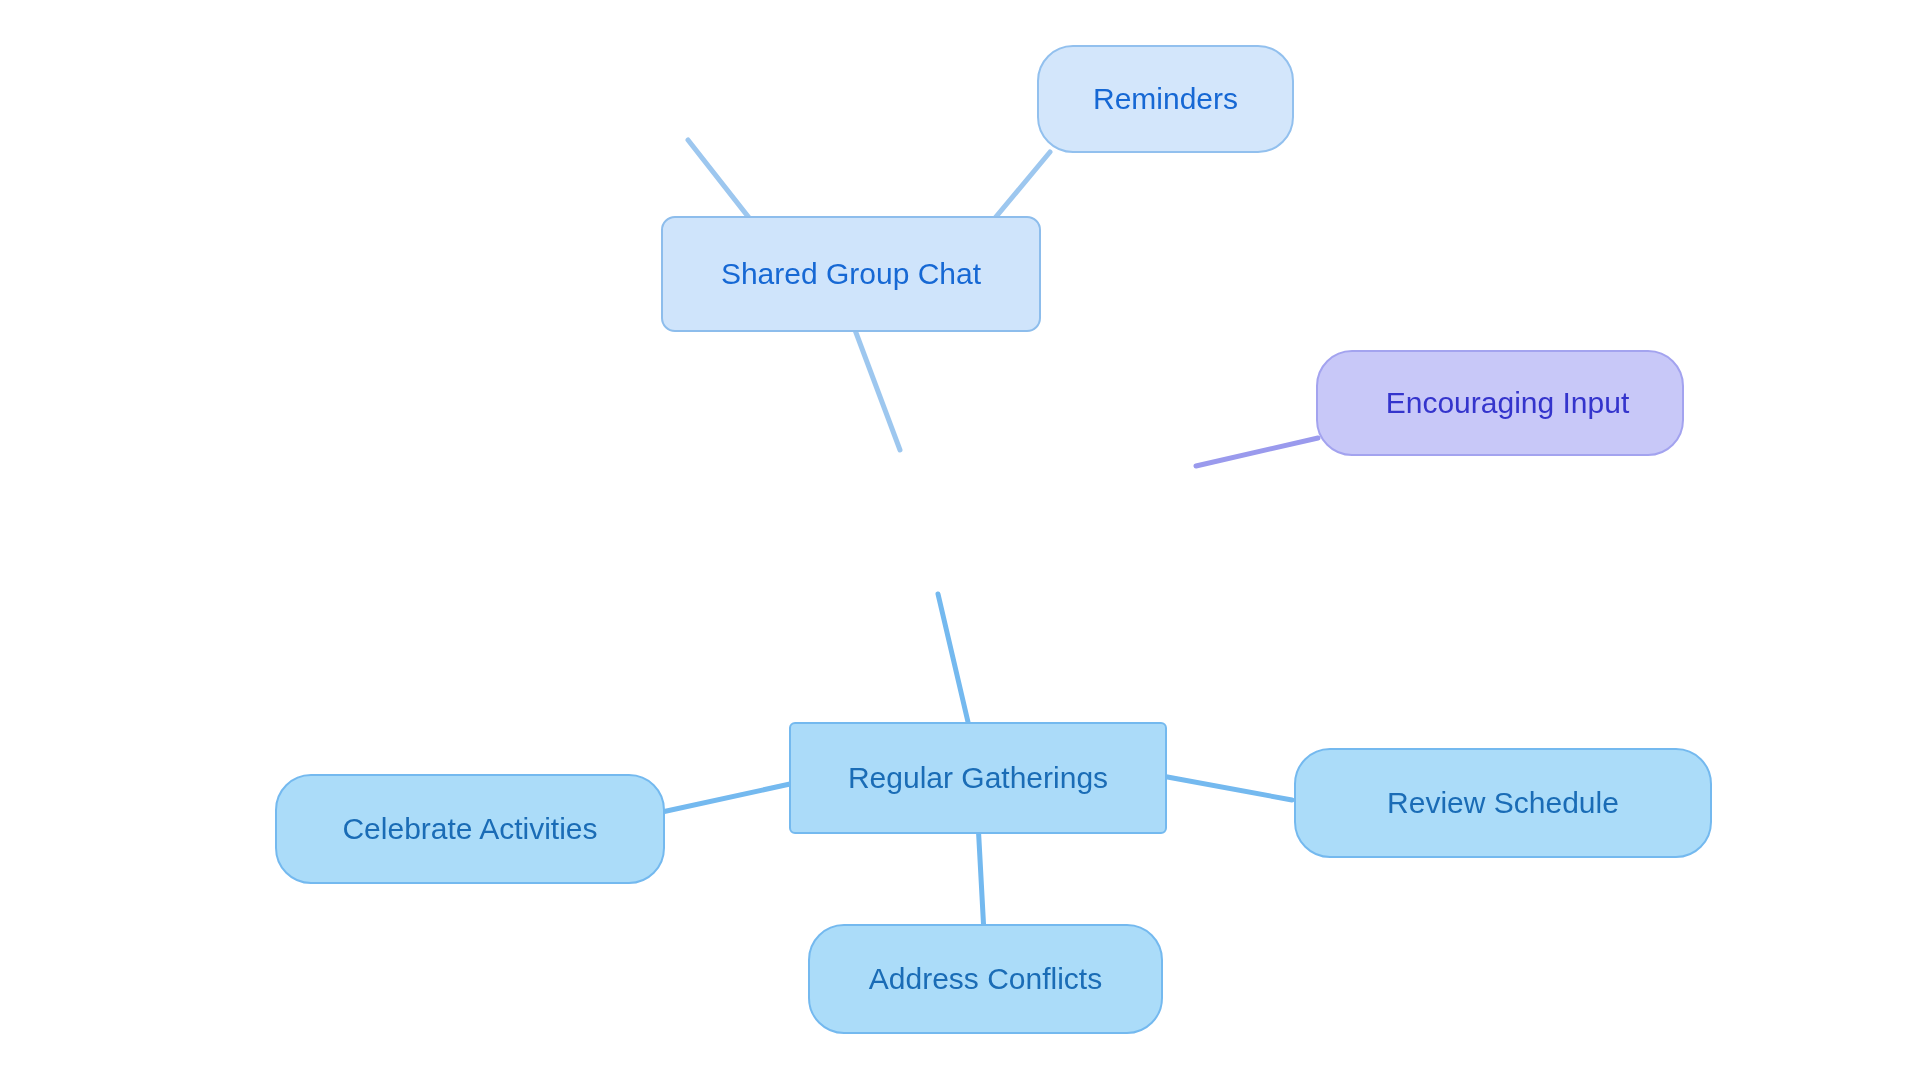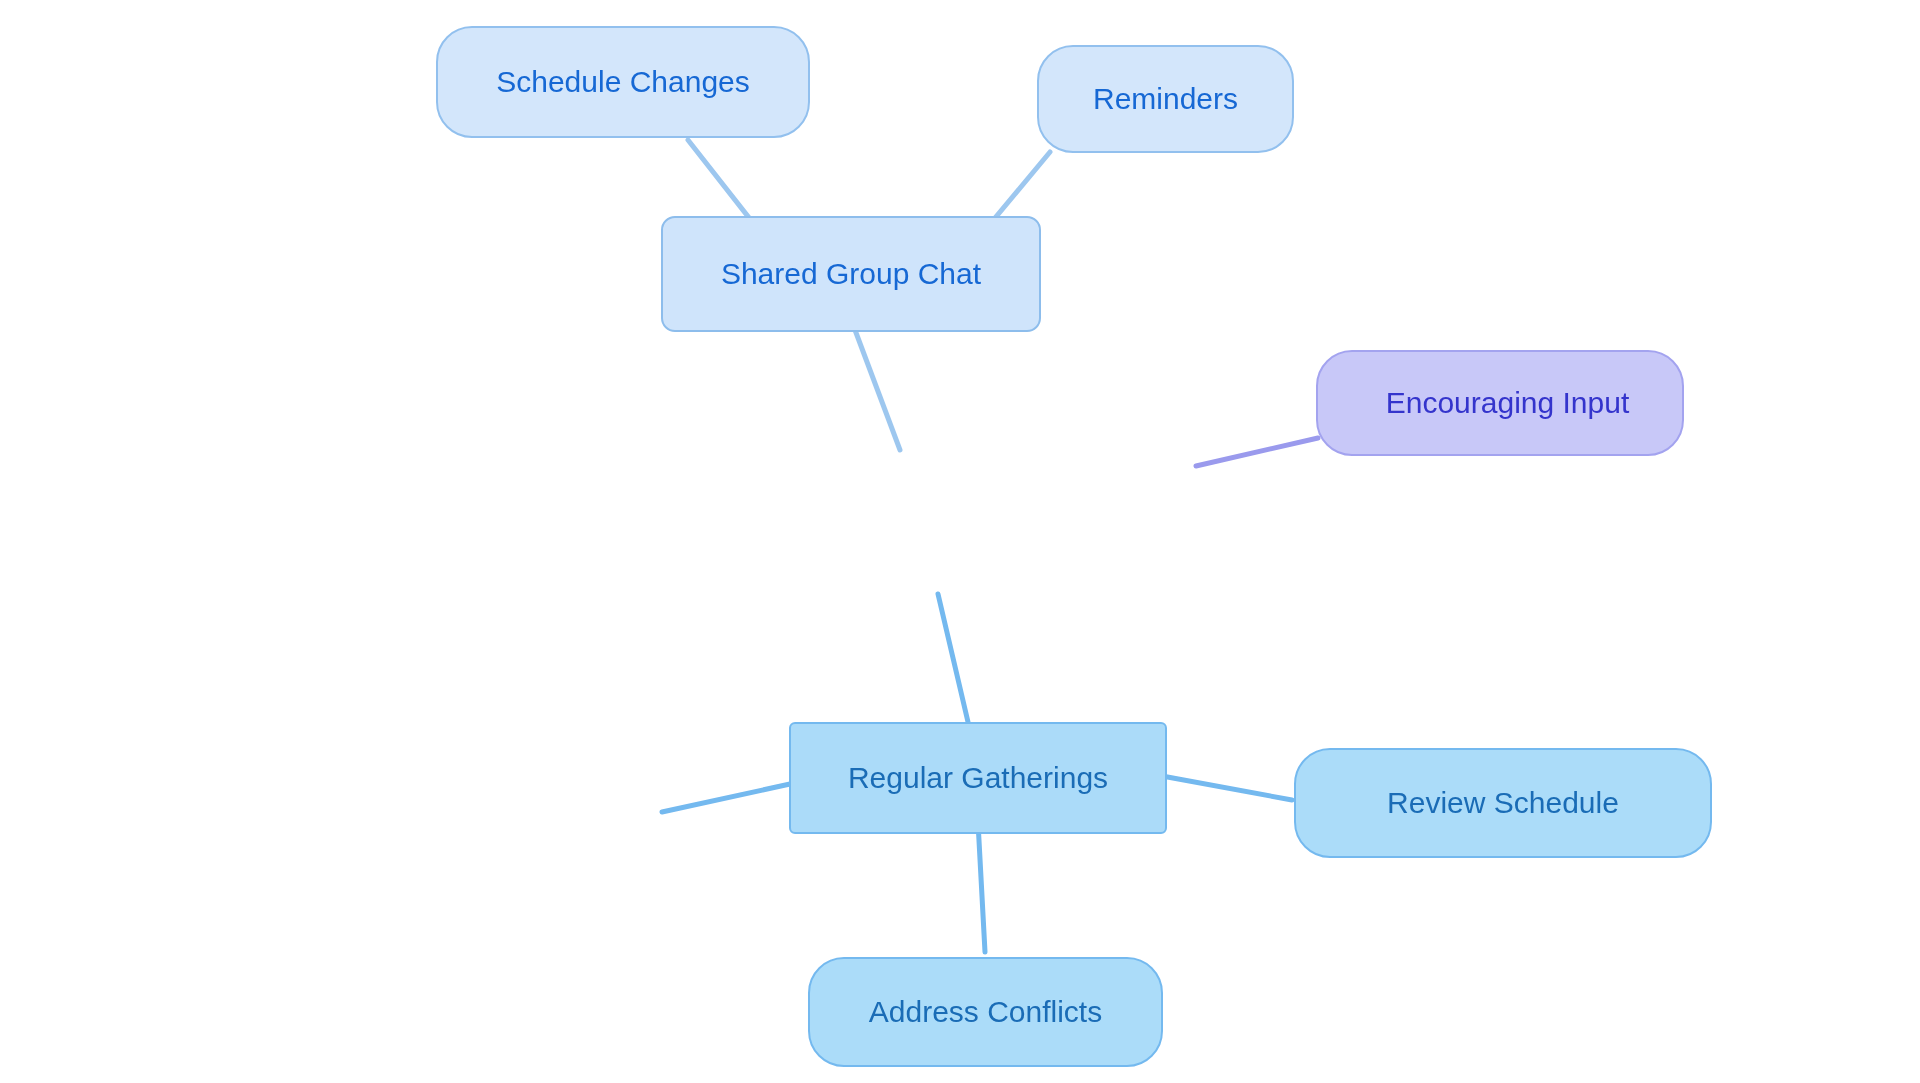--- a/index.html
+++ b/index.html
@@ -91,43 +91,43 @@
     <line x1="900" y1="450" x2="855" y2="330" stroke="#9dc7ef" stroke-width="5" stroke-linecap="round"></line>
     <line x1="790" y1="270" x2="688" y2="140" stroke="#9dc7ef" stroke-width="5" stroke-linecap="round"></line>
     <line x1="950" y1="272" x2="1050" y2="152" stroke="#9dc7ef" stroke-width="5" stroke-linecap="round"></line>
     <line x1="1196" y1="466" x2="1318" y2="438" stroke="#9a9aed" stroke-width="5" stroke-linecap="round"></line>
     <line x1="938" y1="594" x2="968" y2="722" stroke="#74b9ef" stroke-width="5" stroke-linecap="round"></line>
     <line x1="790" y1="784" x2="662" y2="812" stroke="#74b9ef" stroke-width="5" stroke-linecap="round"></line>
     <line x1="1162" y1="776" x2="1292" y2="800" stroke="#74b9ef" stroke-width="5" stroke-linecap="round"></line>
     <line x1="978" y1="822" x2="985" y2="952" stroke="#74b9ef" stroke-width="5" stroke-linecap="round"></line>
   </svg>
 
-  <div class="node node-leaf-a" style="left:436px; top:26px; width:374px; height:112px;">
-    <span>Schedule Changes</span>
-  </div>
 
   <div class="node node-leaf-a" style="left:1037px; top:45px; width:257px; height:108px;">
     <span>Reminders</span>
   </div>
 
   <div class="node node-branch-a" style="left:661px; top:216px; width:380px; height:116px;">
     <span>Shared Group Chat</span>
   </div>
 
   <div class="node node-accent" style="left:1316px; top:350px; width:368px; height:106px;">
     <span>Encouraging Input</span>
   </div>
 
 
   <div class="node node-branch-b" style="left:789px; top:722px; width:378px; height:112px;">
     <span>Regular Gatherings</span>
   </div>
 
+  <div class="node node-leaf-b" style="left:275px; top:774px; width:390px; height:110px;">
+    <span>Celebrate Activities</span>
+  </div>
 
   <div class="node node-leaf-b" style="left:1294px; top:748px; width:418px; height:110px;">
     <span>Review Schedule</span>
   </div>
 
-  <div class="node node-leaf-b" style="left:808px; top:957px; width:355px; height:110px;">
+  <div class="node node-leaf-b" style="left:808px; top:924px; width:355px; height:110px;">
     <span>Address Conflicts</span>
   </div>
 
 </div>
 
 </body></html>

